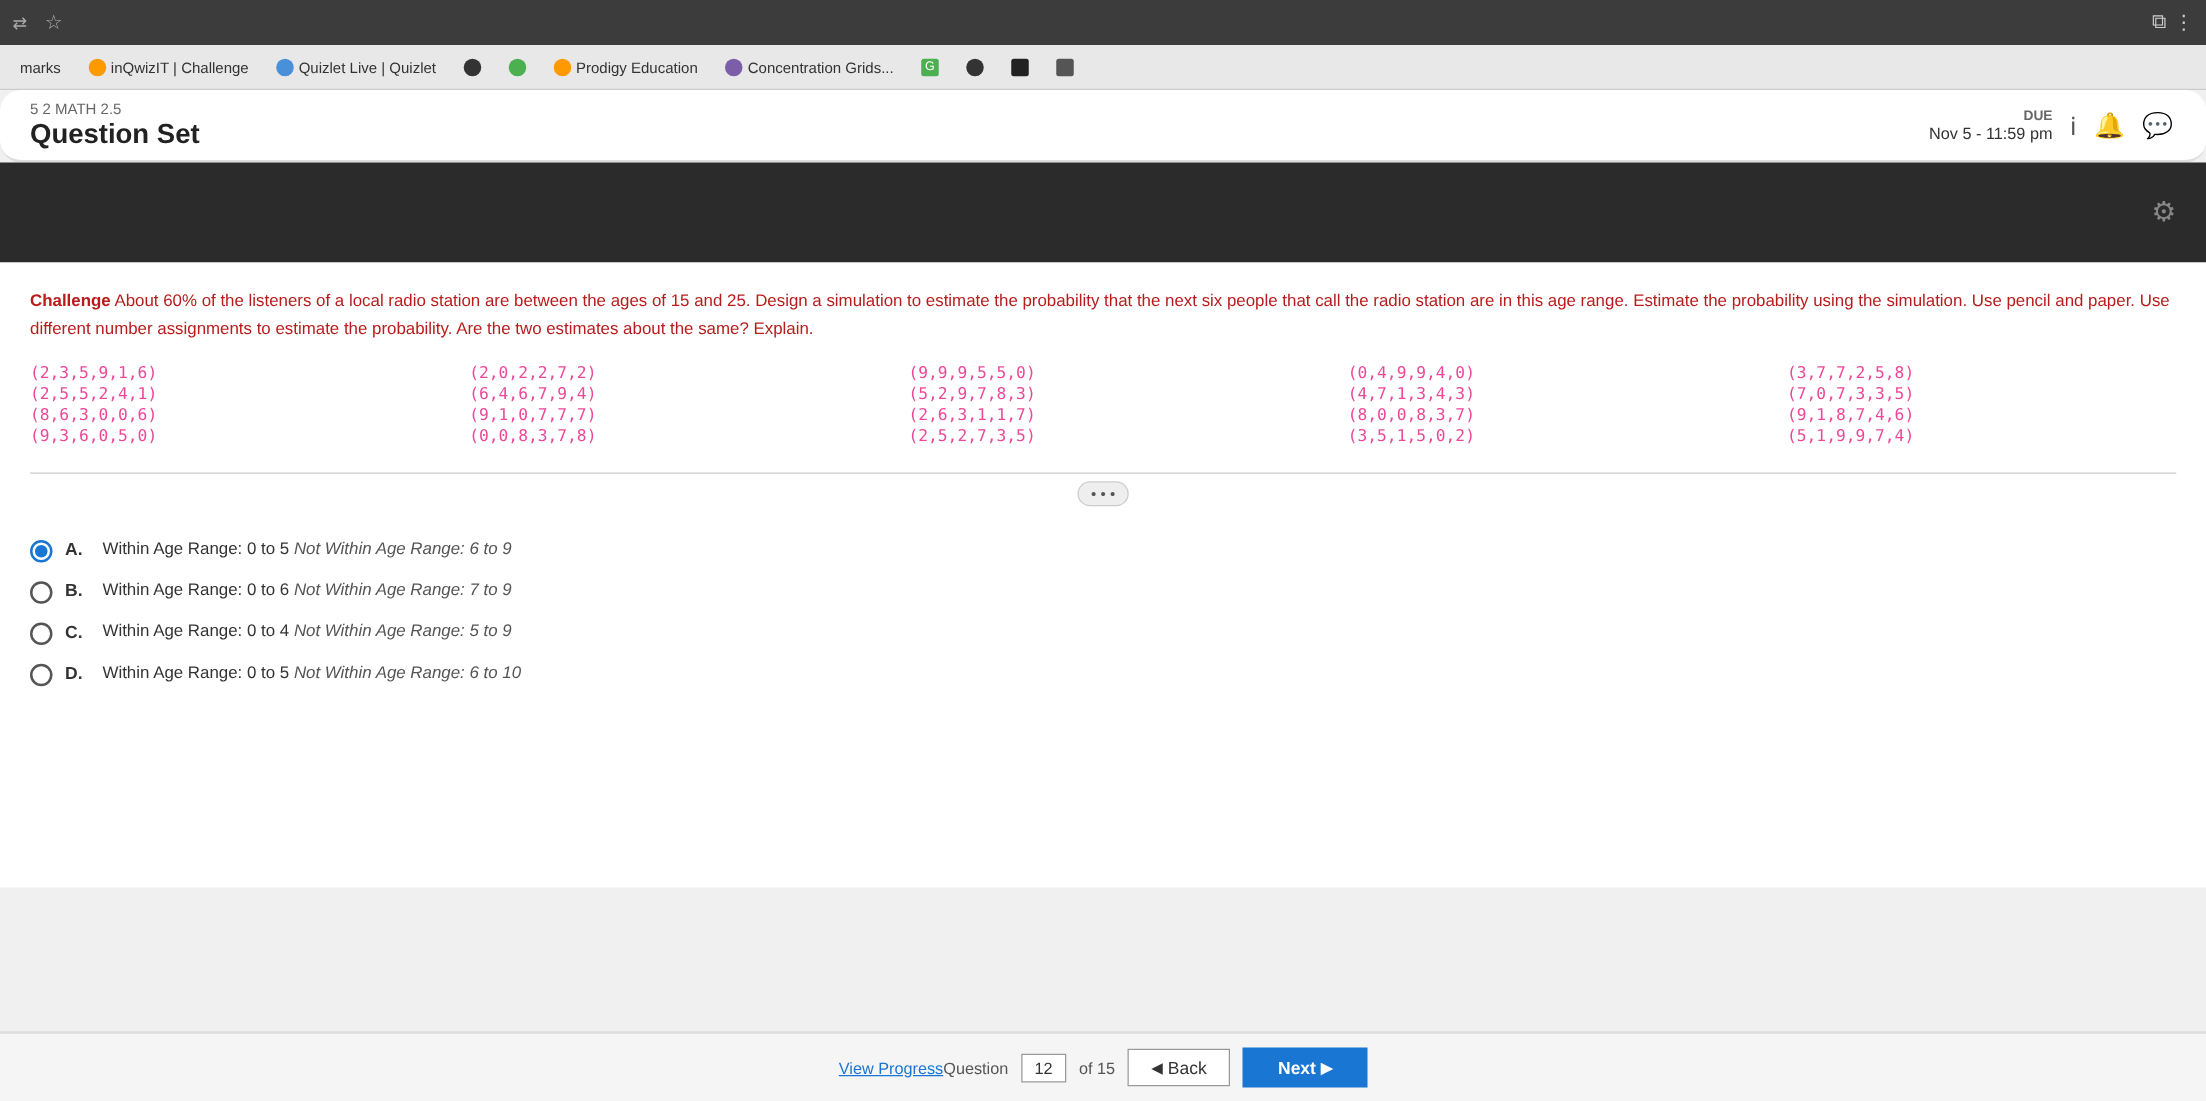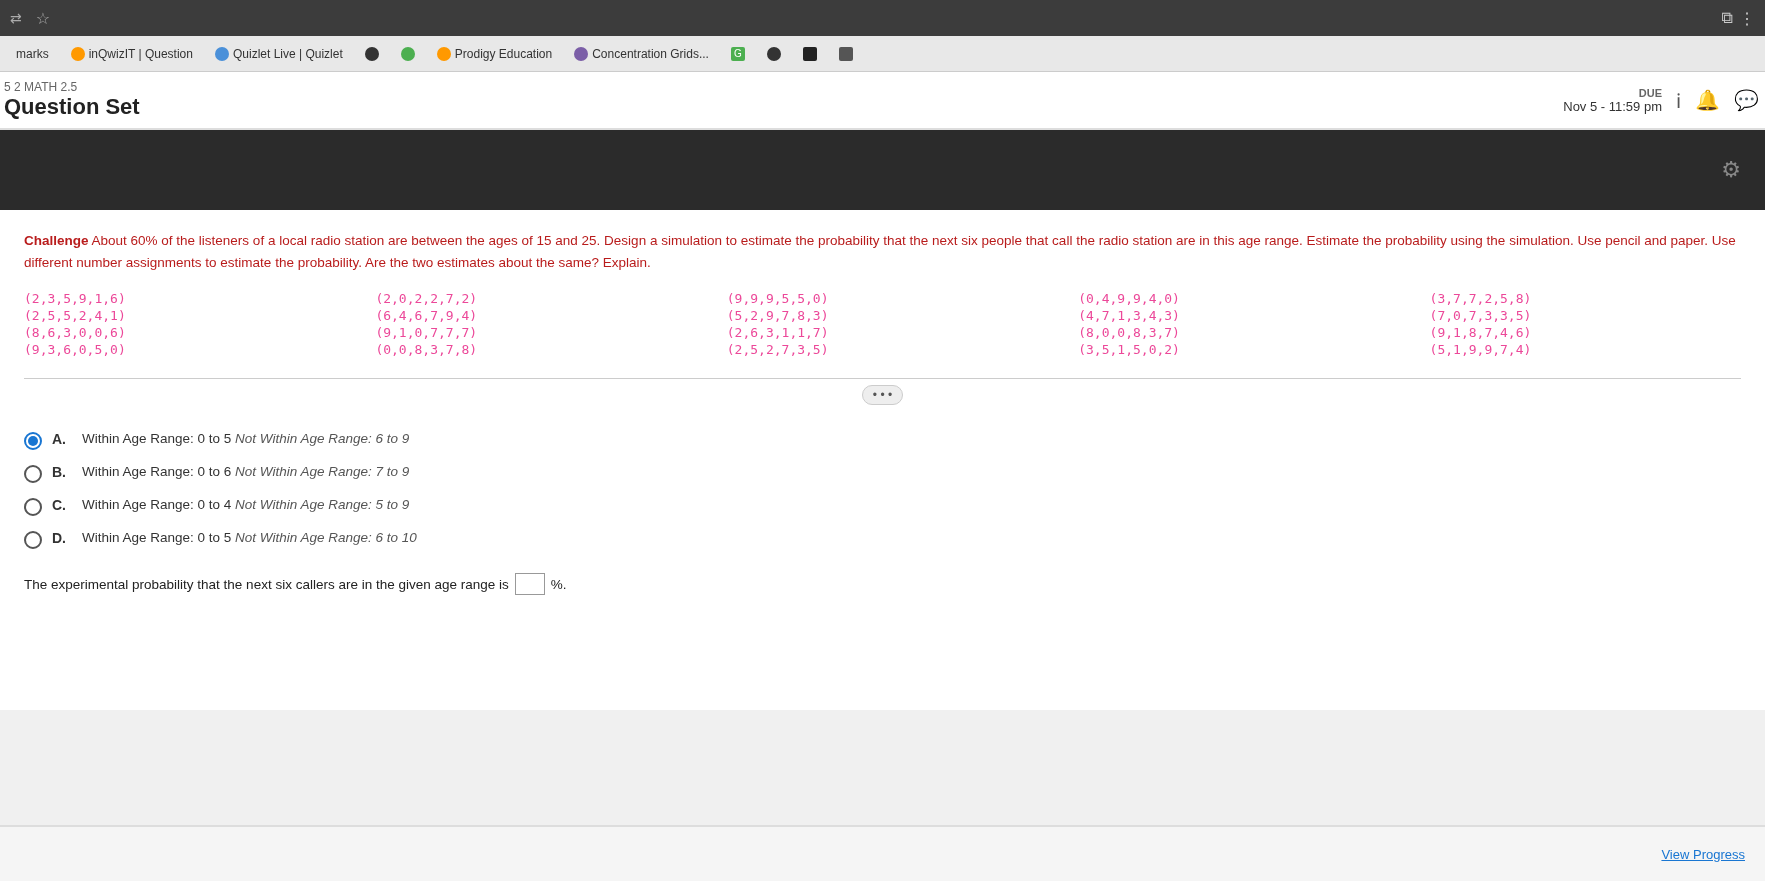--- a/index.html
+++ b/index.html
@@ -73,25 +73,26 @@
     }
     .tab-orange { background: #f90; }
     .tab-blue { background: #4a90d9; }
     .tab-purple { background: #7b5ea7; }
     .tab-green { background: #4caf50; }
     .tab-dark { background: #333; }
 
     
     .page-header {
       background: #fff;
-      padding: 8px 4px;
+      padding: 8px 24px;
       border-bottom: 2px solid #ddd;
       display: flex;
       align-items: center;
       justify-content: space-between;
+      border-radius: 17px;
     }
     .page-title-section { }
     .page-subtitle { font-size: 12px; color: #666; }
     .page-title { font-size: 22px; font-weight: bold; color: #222; }
     .page-meta { display: flex; align-items: center; gap: 12px; }
     .due-section { text-align: right; margin-left: 42px; }
     .due-label { font-size: 11px; color: #666; font-weight: bold; }
     .due-date { font-size: 13px; color: #333; }
     .header-icons { display: flex; gap: 10px; align-items: center; }
     .header-icon-btn {
@@ -211,21 +212,21 @@
       font-size: 13px;
     }
 
     
     .bottom-nav {
       background: #f5f5f5;
       border-top: 2px solid #ddd;
       height: 56px;
       display: flex;
       align-items: center;
-      justify-content: flex-end;
+      justify-content: center;
       padding: 0 20px;
       position: fixed;
       bottom: 0;
       width: 1765px;
     }
     .view-progress-link {
       font-size: 13px;
       color: #1976d2;
       cursor: pointer;
       text-decoration: underline;
@@ -280,21 +281,21 @@
     <span class="browser-action-btn">⋮</span>
   </div>
 </div>
 
 <div class="tabs-bar">
   <div class="tab-item">
     <span>marks</span>
   </div>
   <div class="tab-item">
     <span class="tab-favicon tab-orange"></span>
-    <span>inQwizIT | Question</span>
+    <span>inQwizIT | Challenge</span>
   </div>
   <div class="tab-item">
     <span class="tab-favicon tab-blue"></span>
     <span>Quizlet Live | Quizlet</span>
   </div>
   <div class="tab-item">
     <span class="tab-favicon tab-dark"></span>
   </div>
   <div class="tab-item">
     <span class="tab-favicon tab-green"></span>
@@ -394,23 +395,31 @@
         <span class="option-label">C.</span>
         <div class="option-content"><span>Within Age Range: 0 to 4    </span><span class="option-highlight">Not Within Age Range: 5 to 9</span></div>
       </div>
       <div class="answer-option">
         <div class="radio-circle"></div>
         <span class="option-label">D.</span>
         <div class="option-content"><span>Within Age Range: 0 to 5    </span><span class="option-highlight">Not Within Age Range: 6 to 10</span></div>
       </div>
     </div>
 
-  <div class="prob-row">
-    <span>The experimental probability that the next six callers are in the given age range is</span>
-    <input class="prob-input" type="text" value="" style="">
-    <span>%.</span>
-  </div>
 
 </div>
 
 <div class="bottom-nav">
   <span class="view-progress-link">View Progress</span>
+  <div class="nav-right">
+    <span class="question-label">Question</span>
+    <div class="question-num-box">12</div>
+    <span class="question-total">of 15</span>
+    <button class="back-btn">
+      <span class="nav-arrow">◀</span>
+      <span>Back</span>
+    </button>
+    <button class="next-btn">
+      <span>Next</span>
+      <span class="nav-arrow">▶</span>
+    </button>
+  </div>
 </div>
 
 </body></html>

